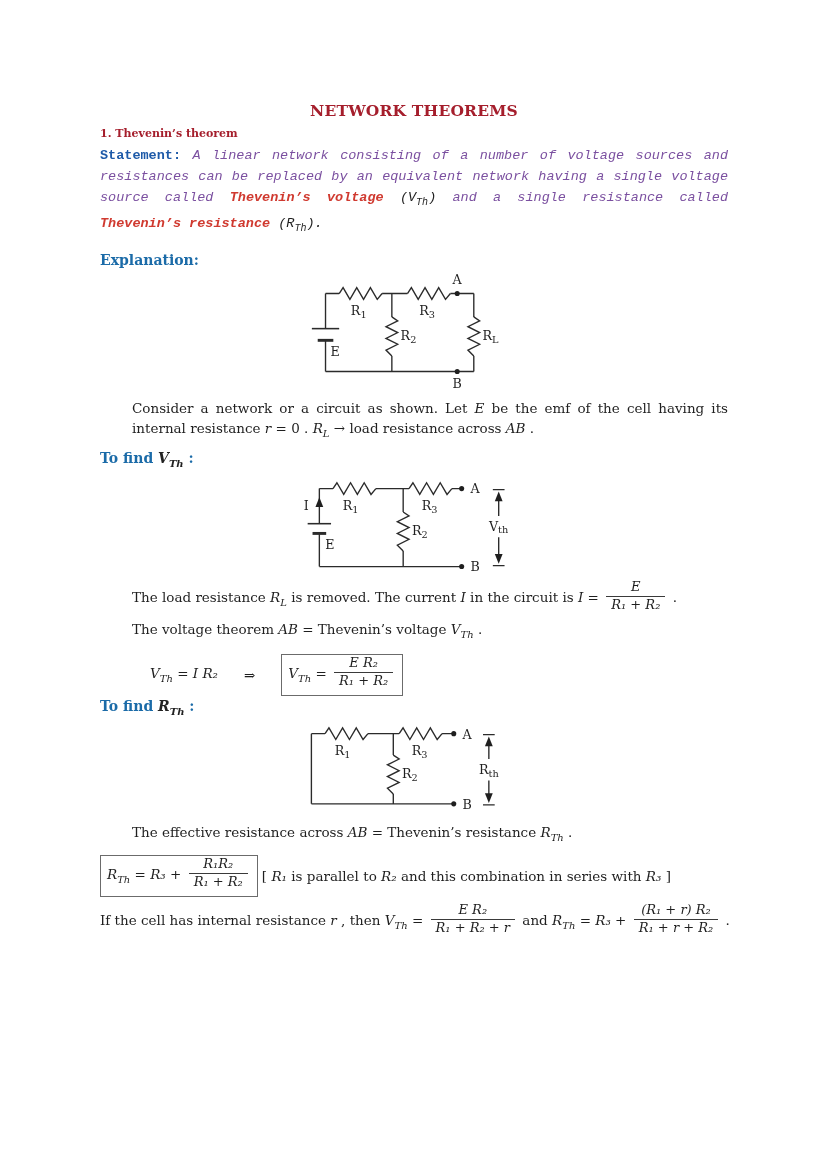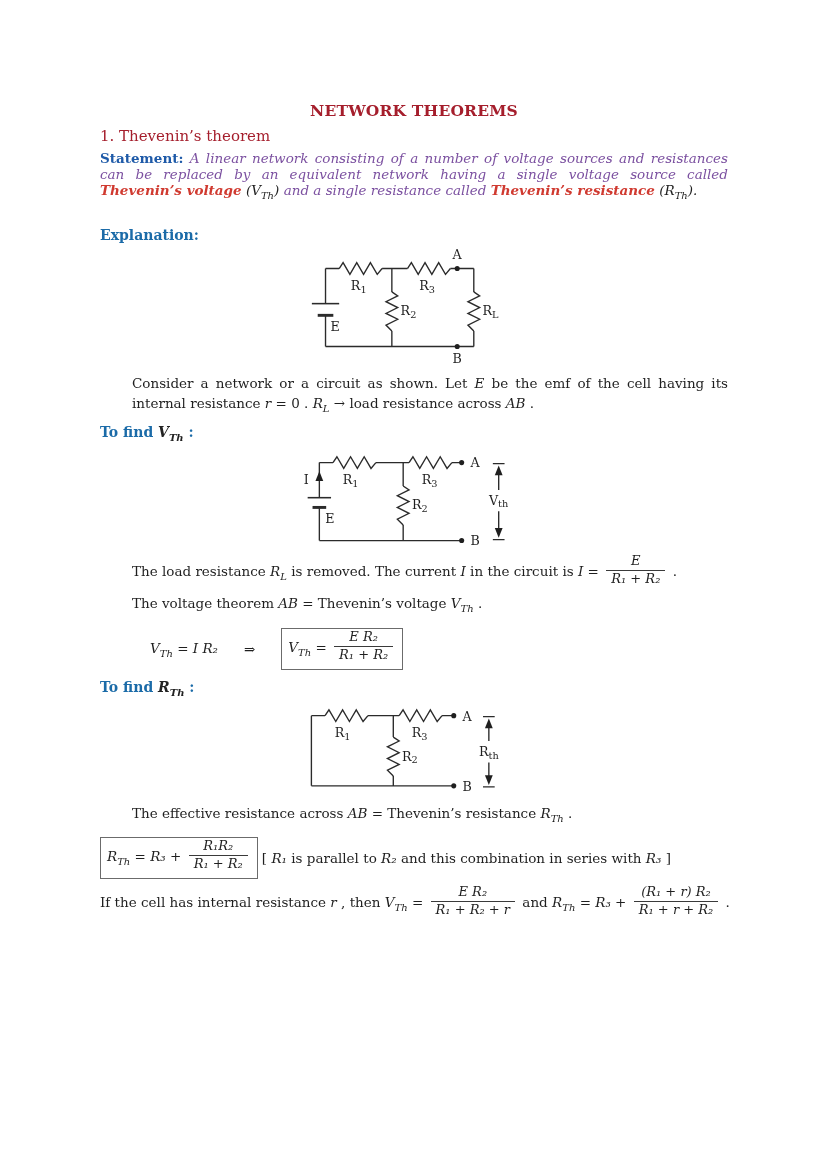--- a/index.html
+++ b/index.html
@@ -3,35 +3,35 @@
 <meta charset="utf-8">
 <style>
   * { margin:0; padding:0; box-sizing:border-box; }
   html,body { background:#ffffff; }
   .page {
     position:relative; width:827px; height:1170px; background:#ffffff;
     font-family:"DejaVu Serif","Liberation Serif",serif;
     color:#1f1f1f; padding:101px 99px 0 100px; overflow:hidden;
   }
   .doc-title { text-align:center; font-size:15.5px; font-weight:bold; color:#a51e2c; margin-bottom:7px; letter-spacing:.2px; }
-  .section-heading { font-size:15px; font-weight:normal; color:#a51e2c; margin-bottom:5px; }
+  .section-heading { font-size:11px; font-weight:bold; color:#a51e2c; margin-bottom:5px; }
   p.body { font-size:13.5px; line-height:20px; text-align:justify;margin-left:32px; }
-  .statement-p { font-size:13.5px; line-height:16px; text-align:justify; margin-bottom:23px; }
+  .statement-p { font-size:13.5px; line-height:21px; text-align:justify; margin-bottom:14px;font-family:Liberation Mono, monospace; }
   .statement-label { color:#1e5aa8; font-weight:bold; font-style:normal; }
   .purple-it { color:#7b50a0; font-style:italic; }
   .red-it { color:#d03a30; font-style:italic; font-weight:bold; }
   .bluehead { color:#1b6ba8; font-weight:bold; font-size:14px; margin-bottom:5px; }
   .bluehead .m { color:#222; }
   .m { font-style:italic; }
   sub { font-size:10px; }
   .frac { display:inline-block; vertical-align:middle; text-align:center; line-height:1.15; margin:0 3px; position:relative; top:-2px; font-size:13px; }
   .frac .num { display:block; padding:0 5px 1px; border-bottom:1px solid #3a3a3a; }
   .frac .den { display:block; padding:1px 5px 0; }
   .fbox { display:inline-block; border:1.3px solid #6b6b6b; padding:3px 6px 4px; }
-  .formula-row { font-size:13.5px; margin:0 0 9px 50px; display:flex; align-items:center; }
+  .formula-row { font-size:13.5px; margin:0 0 2px 50px; display:flex; align-items:center; }
   .formula-row .gap { width:26px; }
   .frow2 { font-size:13.5px; margin-bottom:8px; display:flex; align-items:center; }
   .frow2 .note { margin-left:4px; }
   .lastline { font-size:13.5px; margin-bottom:6px; white-space:nowrap; }
   .fig { line-height:0; }
   .fig1 { margin:2px 0 2px 206px; }
   .fig2 { margin:1px 0 4px 194px; }
   .fig3 { margin:1px 0 4px 188px; }
   svg text { font-family:"DejaVu Serif","Liberation Serif",serif; font-size:13px; fill:#1f1f1f; font-style:normal; }
   svg .sub { font-size:10px; }

